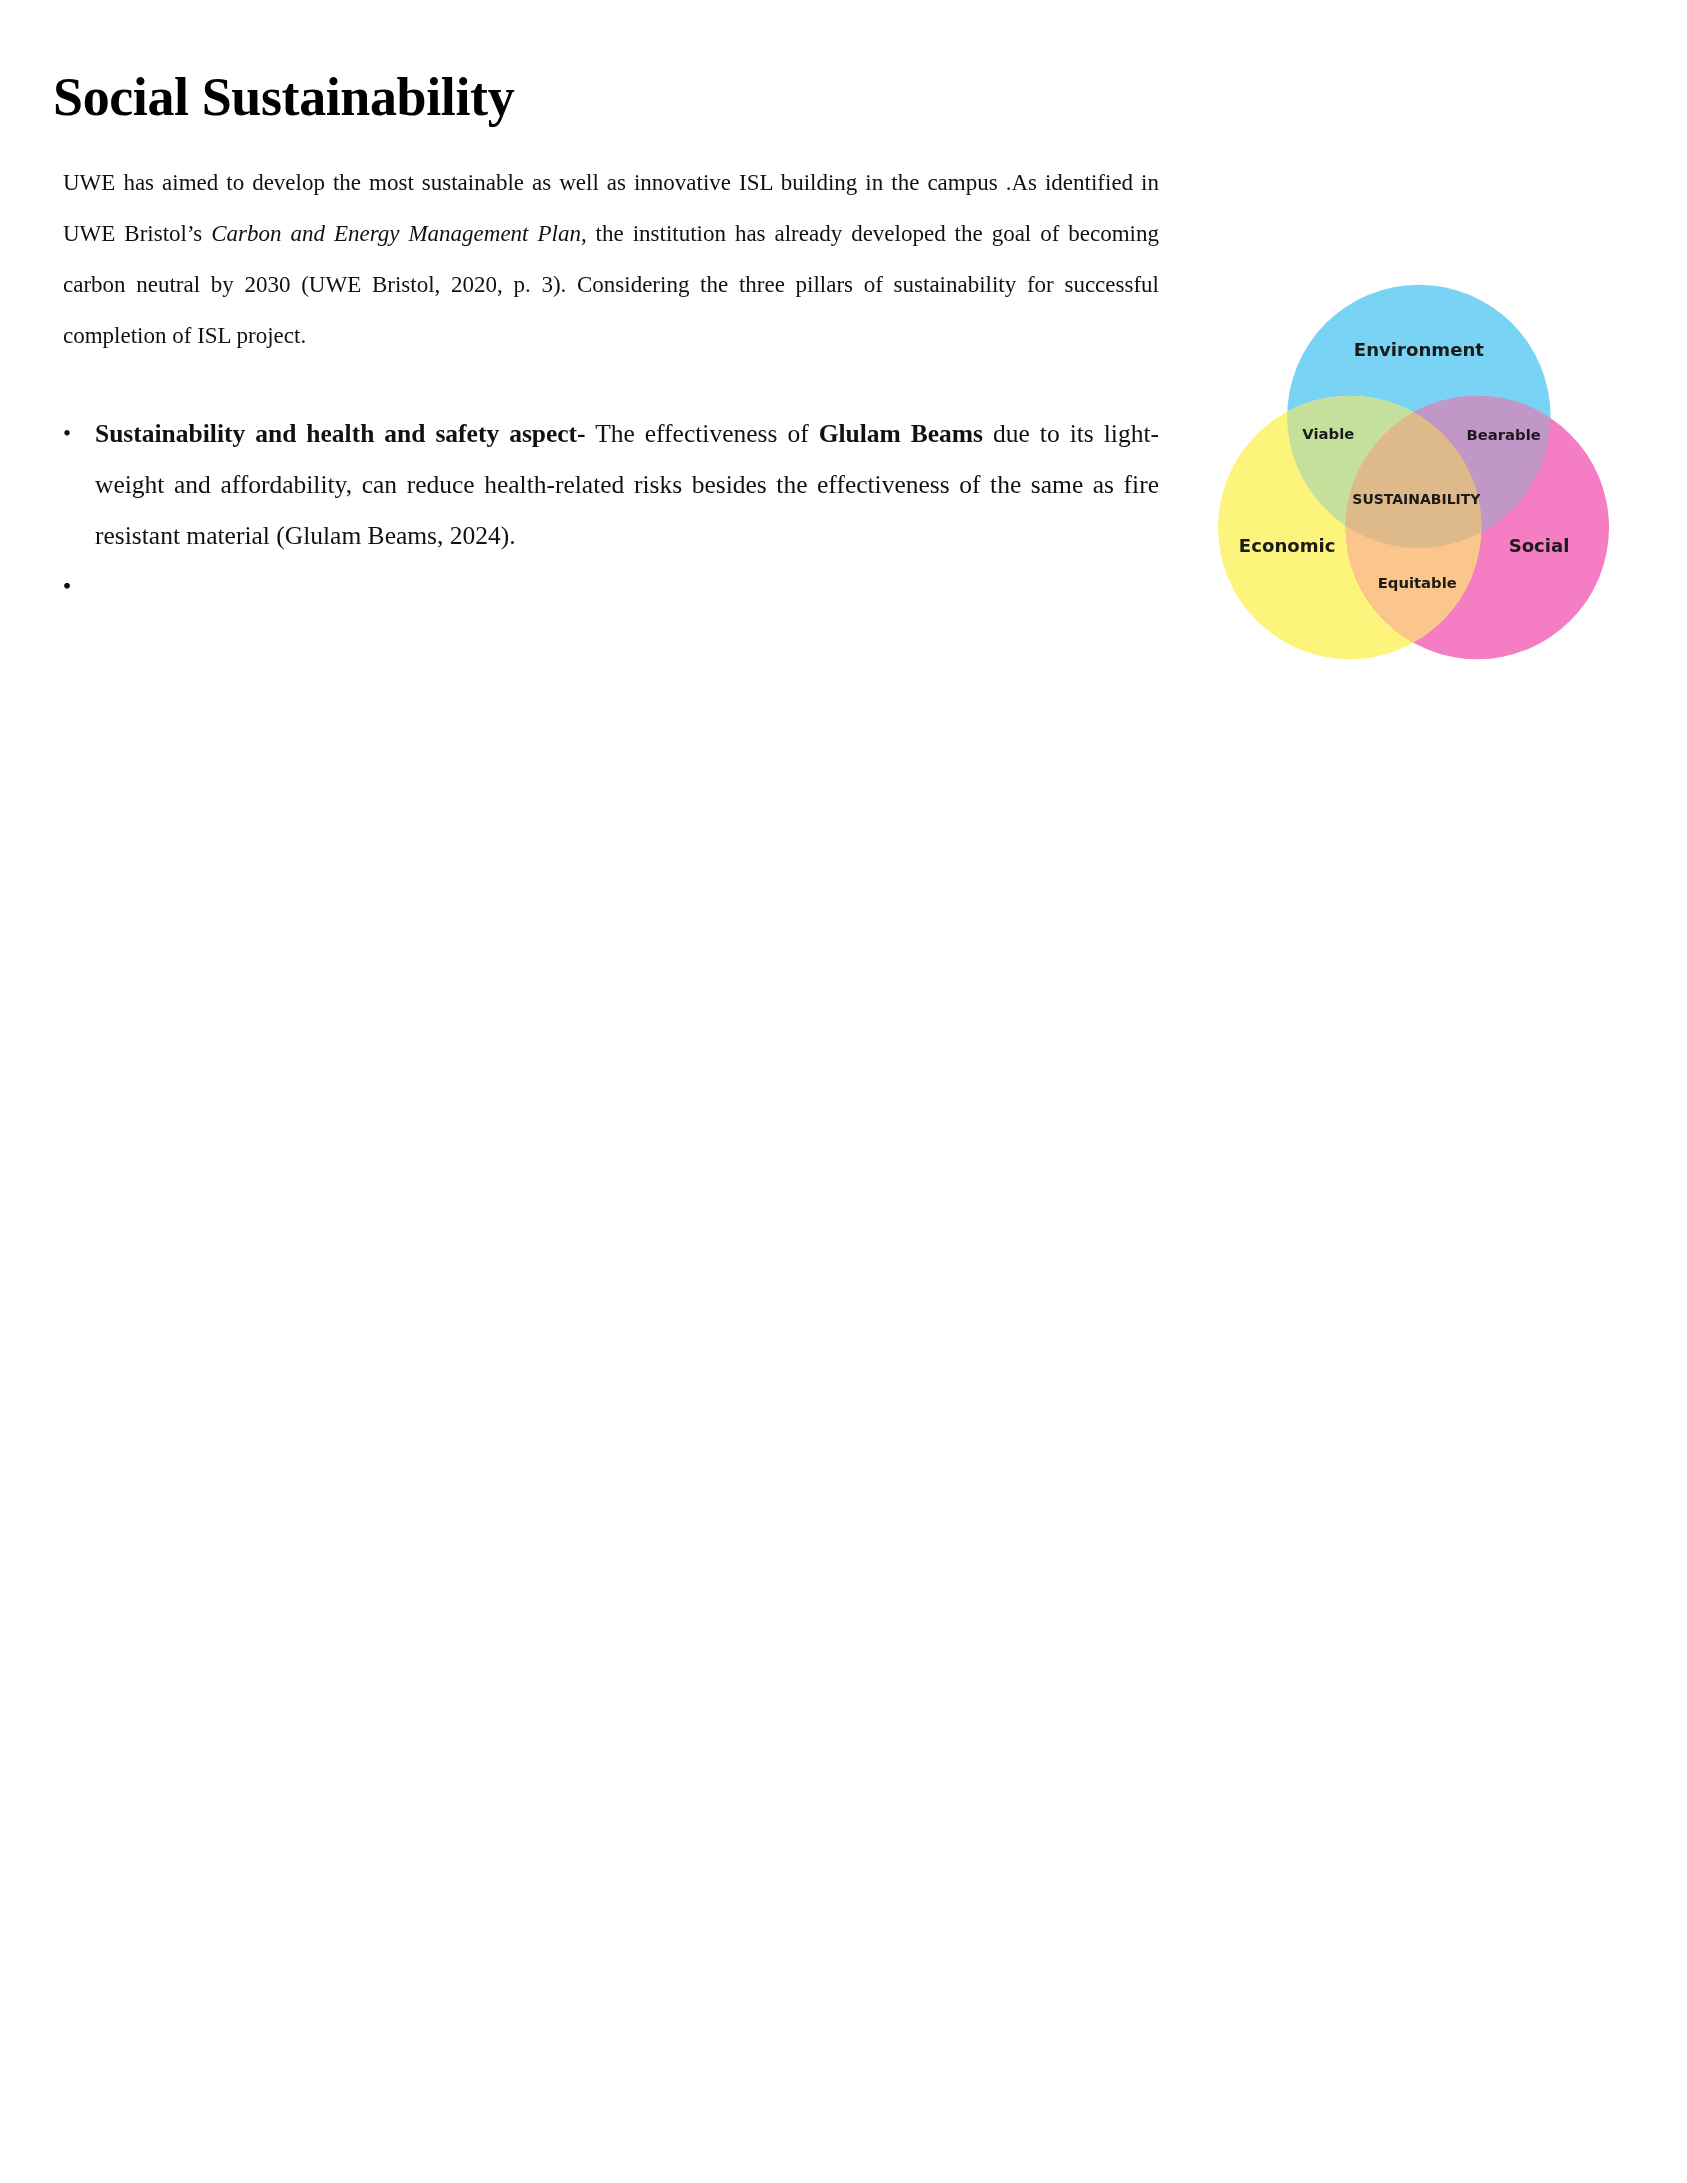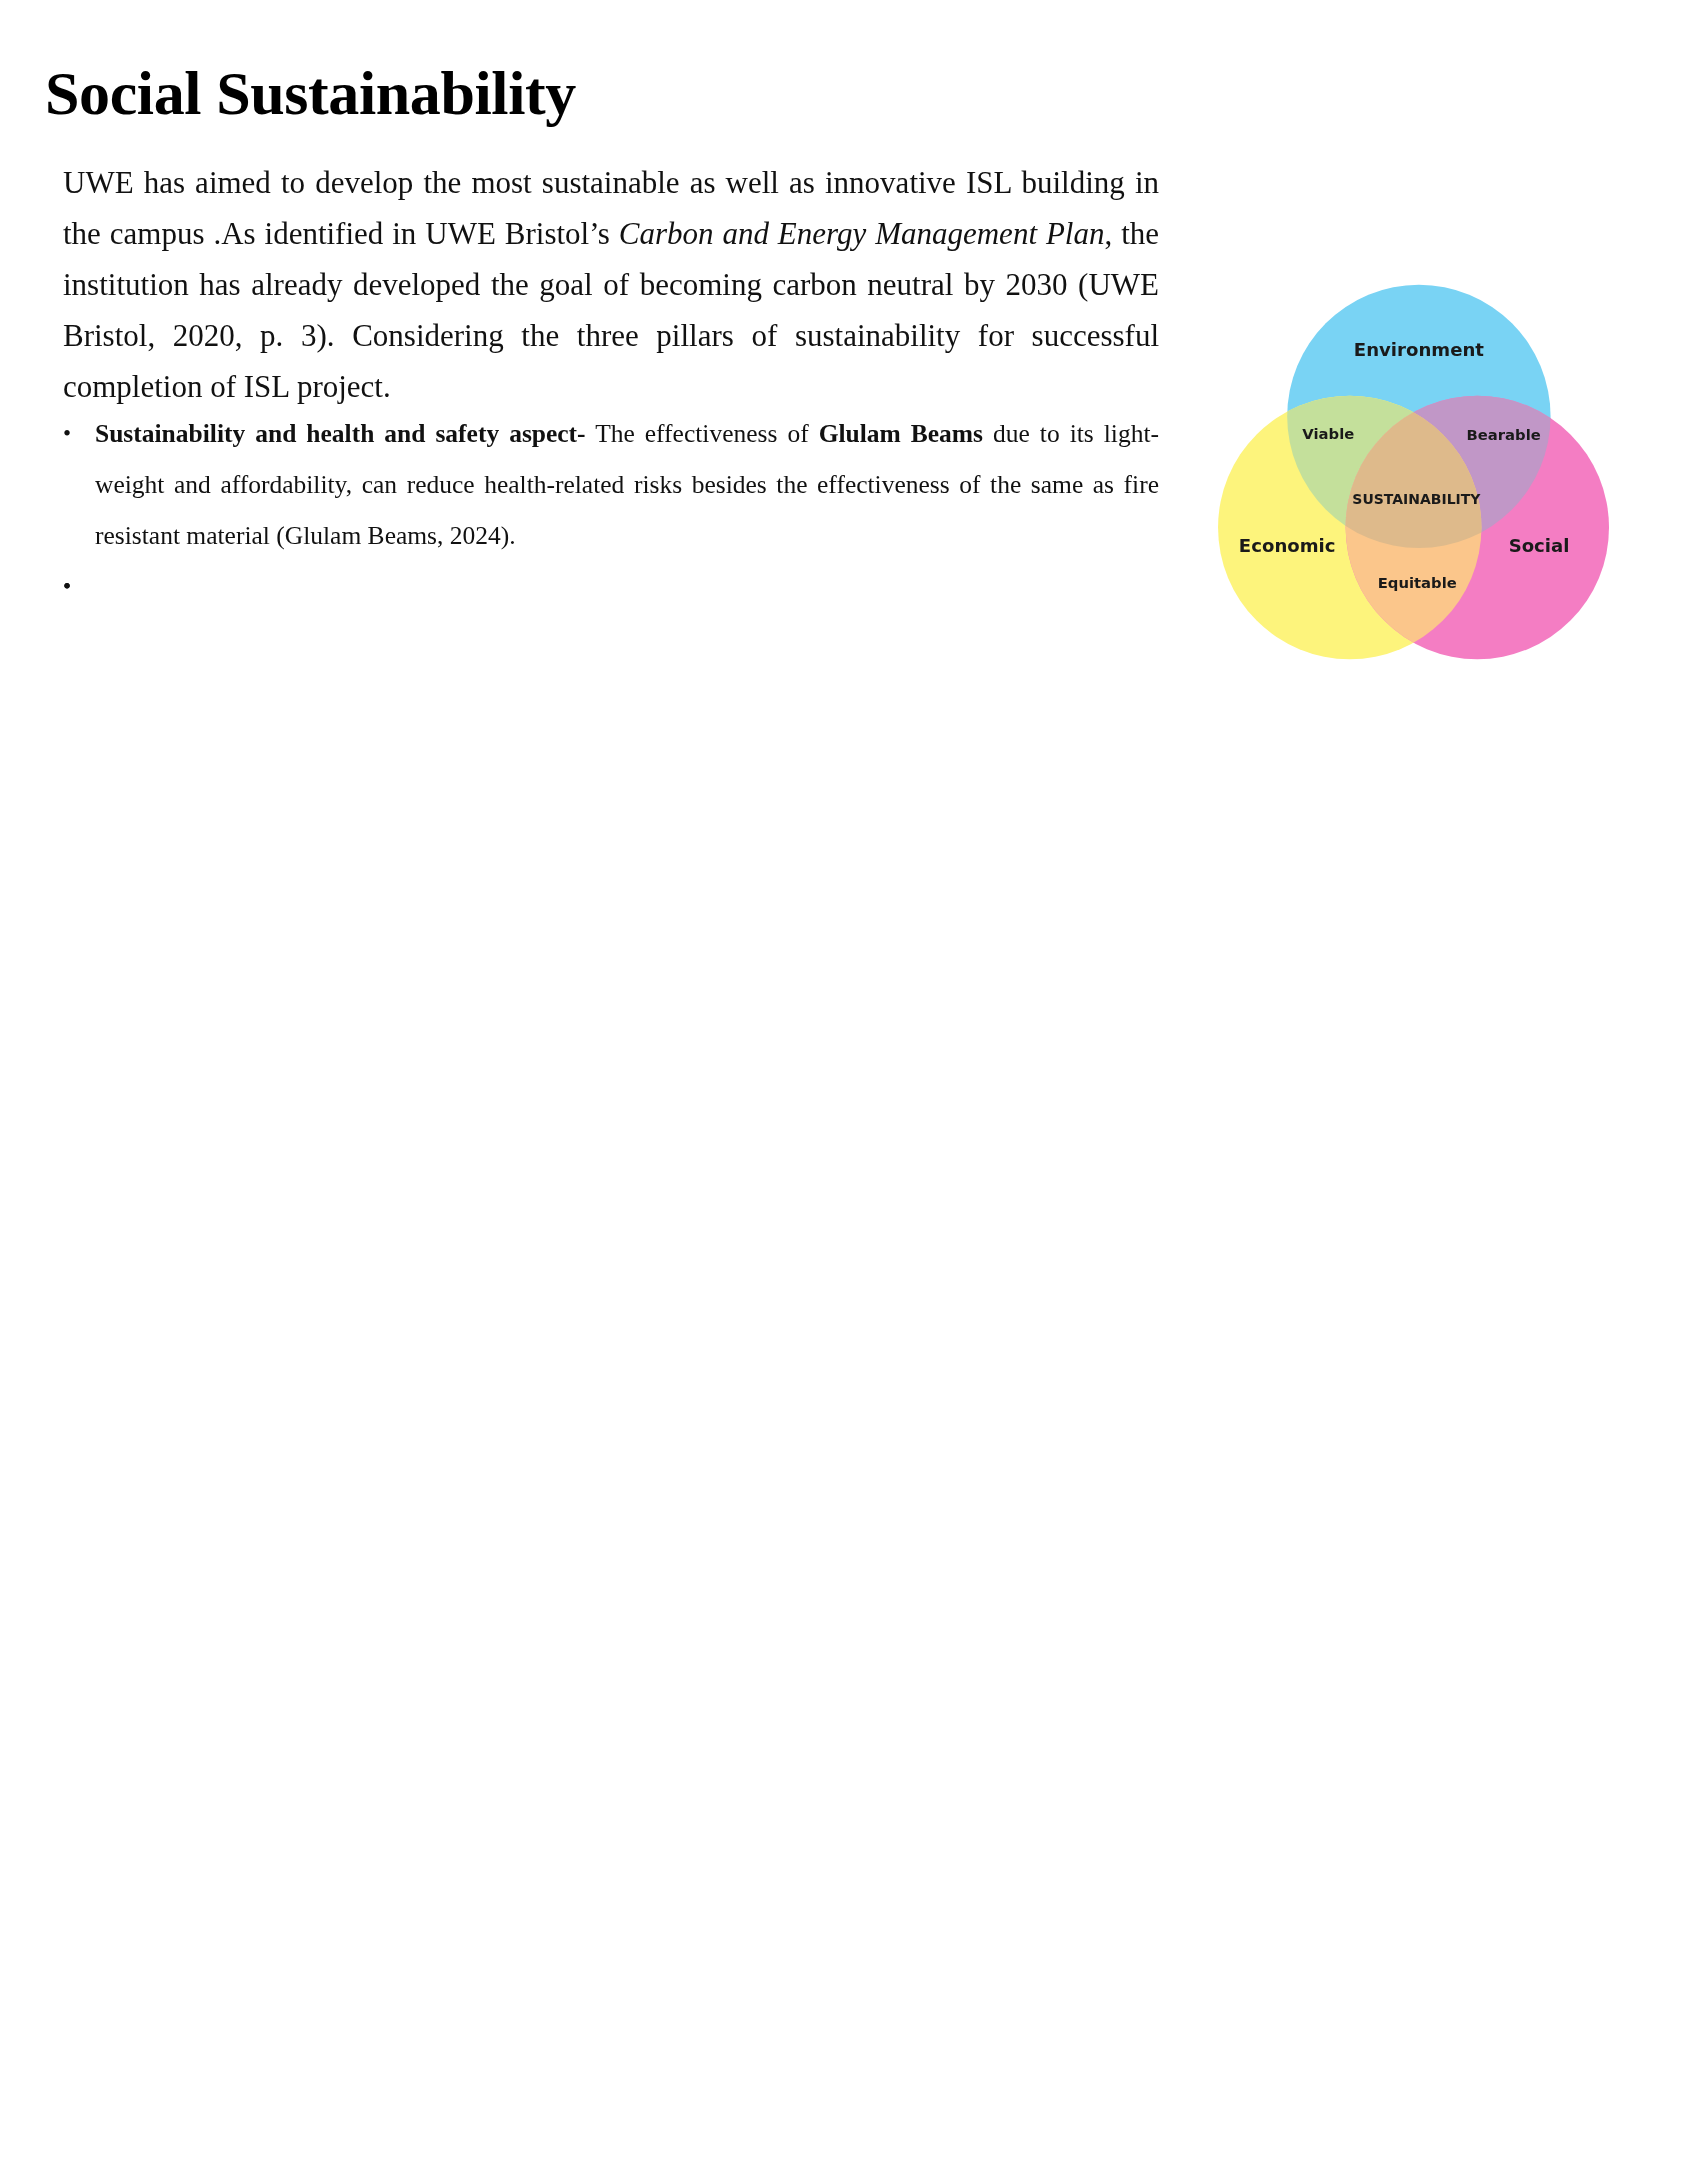--- a/index.html
+++ b/index.html
@@ -1,27 +1,27 @@
 <!DOCTYPE html>
 <html style="font-size:13px"><head>
   <meta charset="utf-8">
   <style>
     html, body { margin: 0; padding: 0; background: #ffffff; }
     body {
       width: 1687px; height: 2183px; position: relative; overflow: hidden;
       font-family: "Liberation Serif", "DejaVu Serif", serif; color: #111;
     }
     .title {
-      position: absolute; left: 41px; top: 58px; margin: 4px;
+      position: absolute; left: 41px; top: 58px; margin: 12px;
       font-family: "Liberation Serif", serif; font-weight: bold;
-      font-size: 62px; line-height: 1; color: #000; letter-spacing: -0.4px;
+      font-size: 54px; line-height: 1; color: #000; letter-spacing: -0.4px;
     }
     .para {
       position: absolute; left: 63px; top: 157px; width: 1096px;
-      font-size: 31px; line-height: 51px; text-align: justify;
+      font-size: 23px; line-height: 51px; text-align: justify;
       text-align-last: left; margin: 0; color: #111;
     }
     .bullets {
       position: absolute; left: 63px; top: 408px; width: 1096px;
       margin: 0; padding: 0; list-style: none;
     }
     .bullets li {
       position: relative; padding-left: 32px; font-size: 25.5px; line-height: 51px;
       text-align: justify; text-align-last: left;
     }

